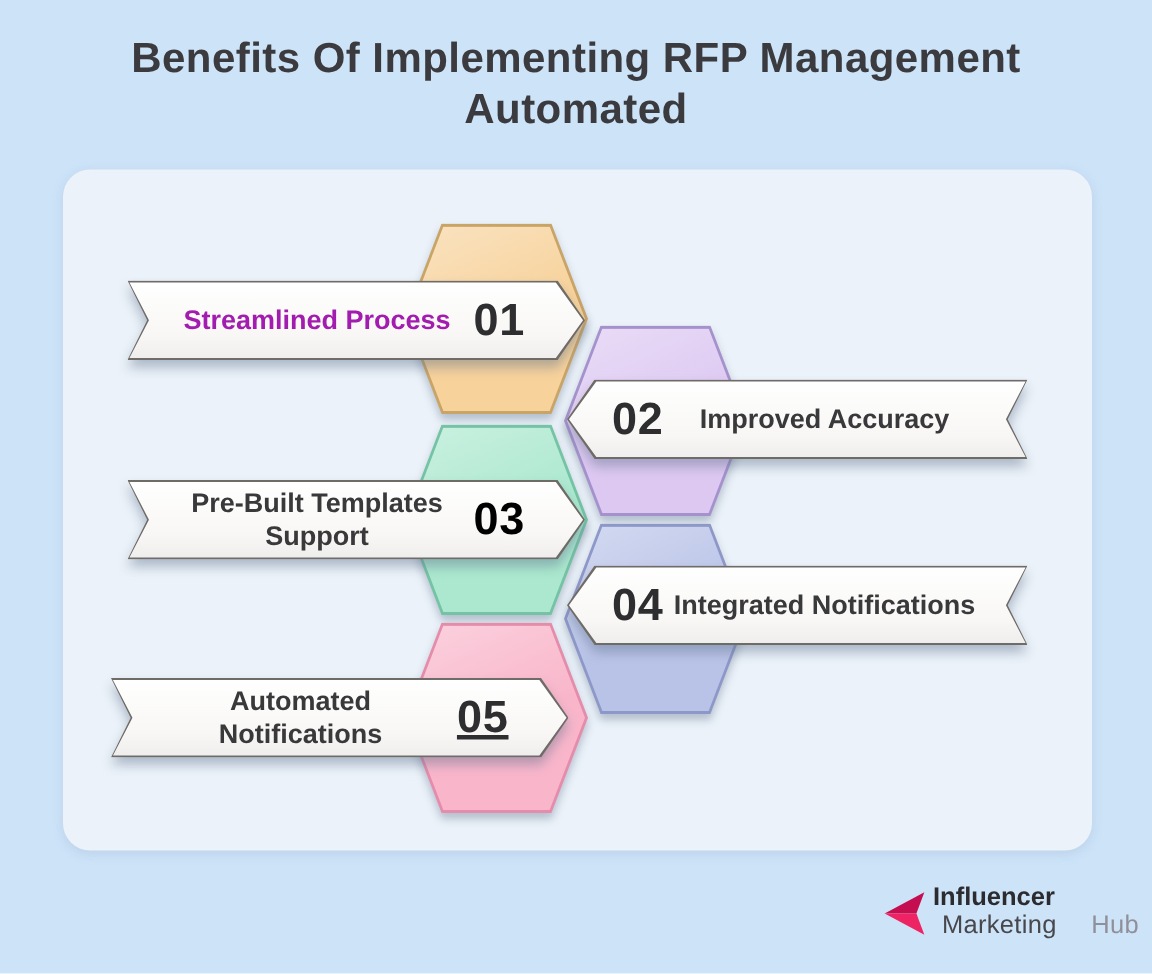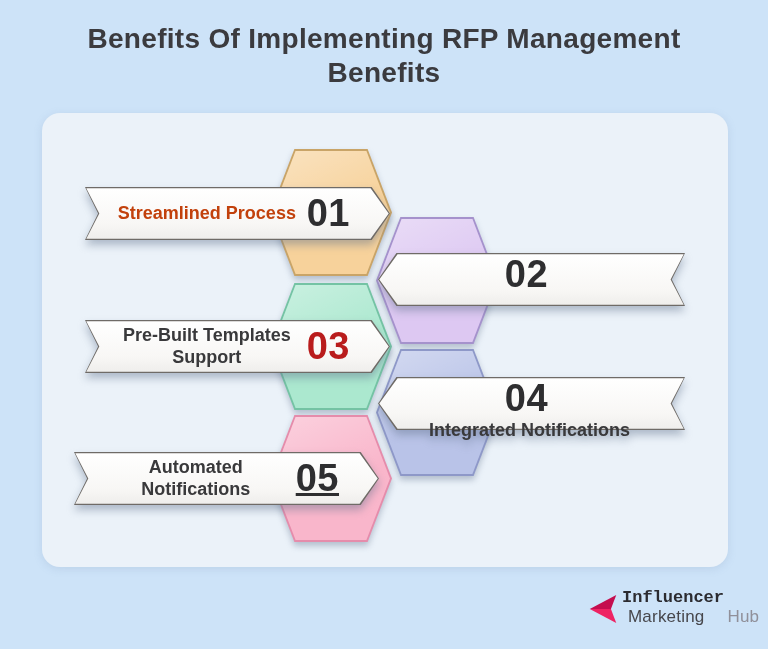--- a/index.html
+++ b/index.html
@@ -54,48 +54,48 @@
   }
   .ribbon.outer{ inset:0; background:#6f6b67; }
   .ribbon.inner{
     inset:1.3px;
     background:linear-gradient(180deg,#ffffff 0%,#f8f7f5 70%,#efeeec 100%);
   }
   .banner .content{
     position:absolute; inset:0; display:flex; align-items:center;
   }
   .banner.left  .content{ padding:0 40px 0 28px; }
-  .banner.right .content{ padding:0 34px 0 30px;flex-direction:column; }
+  .banner.right .content{ padding:0 34px 0 30px; }
   .banner .label{
     flex:1; text-align:center; font-size:18px; font-weight:700; line-height:1.18;
   }
   .banner .number{
-    font-size:38px; font-weight:700; letter-spacing:.5px;
+    font-size:30px; font-weight:700; letter-spacing:.5px;
   }
   .banner.left  .number{ margin-left:6px; }
   .banner.right .number{ margin-right:6px; }
 
   
   .logo{
     position:absolute; left:588px; top:588px; z-index:4;
     display:flex; align-items:flex-start;
   }
   .logo-icon{ width:30px; height:36px; margin-top:3px; }
   .logo-text{ margin-left:4px; line-height:19px; font-size:17px; }
-  .logo-line1{ font-weight:700;font-family:Liberation Mono, monospace; }
+  .logo-line1{ font-weight:700; }
   .logo-line2{ margin-left:6px; font-weight:400; letter-spacing:.2px; }
 </style>
 </head>
 <body>
 
 <div class="stage" style="background: rgb(205, 227, 248);">
 
   <div class="title" style="color: rgb(59, 59, 63);">
     <div>Benefits Of Implementing RFP Management</div>
-    <div>Benefits</div>
+    <div>Automated</div>
   </div>
 
   <div class="card" style="background: rgb(235, 242, 249);"></div>
 
   <div class="hexw" style="left:270px; top:149px;">
     <div class="hex outer" style="background: rgb(201, 164, 103);"></div>
     <div class="hex inner" style="background: rgb(247, 210, 155);"></div>
   </div>
   <div class="hexw" style="left:376px; top:217px;">
     <div class="hex outer" style="background: rgb(165, 146, 204);"></div>
@@ -111,39 +111,40 @@
   </div>
   <div class="hexw" style="left:270px; top:415px;">
     <div class="hex outer" style="background: rgb(229, 140, 171);"></div>
     <div class="hex inner" style="background: rgb(249, 182, 203);"></div>
   </div>
 
   <div class="banner left" style="left:85px; top:187px;">
     <div class="ribbon outer"></div>
     <div class="ribbon inner"></div>
     <div class="content">
-      <span class="label" style="color: #c2410c;">Streamlined Process</span>
+      <span class="label" style="color: #a21caf;">Streamlined Process</span>
       <span class="number" style="color: rgb(46, 46, 48);">01</span>
     </div>
   </div>
 
   <div class="banner right" style="left:378px; top:253px;">
     <div class="ribbon outer"></div>
     <div class="ribbon inner"></div>
     <div class="content">
       <span class="number" style="color: rgb(46, 46, 48);">02</span>
+      <span class="label" style="color: rgb(57, 57, 59);">Improved Accuracy</span>
     </div>
   </div>
 
   <div class="banner left" style="left:85px; top:320px;">
     <div class="ribbon outer"></div>
     <div class="ribbon inner"></div>
     <div class="content">
       <span class="label" style="color: rgb(57, 57, 59);">Pre-Built Templates Support</span>
-      <span class="number" style="color: #b91c1c;">03</span>
+      <span class="number" style="color: #000000;">03</span>
     </div>
   </div>
 
   <div class="banner right" style="left:378px; top:377px;">
     <div class="ribbon outer"></div>
     <div class="ribbon inner"></div>
     <div class="content">
       <span class="number" style="color: rgb(46, 46, 48);">04</span>
       <span class="label" style="color: rgb(57, 57, 59);">Integrated Notifications</span>
     </div>

